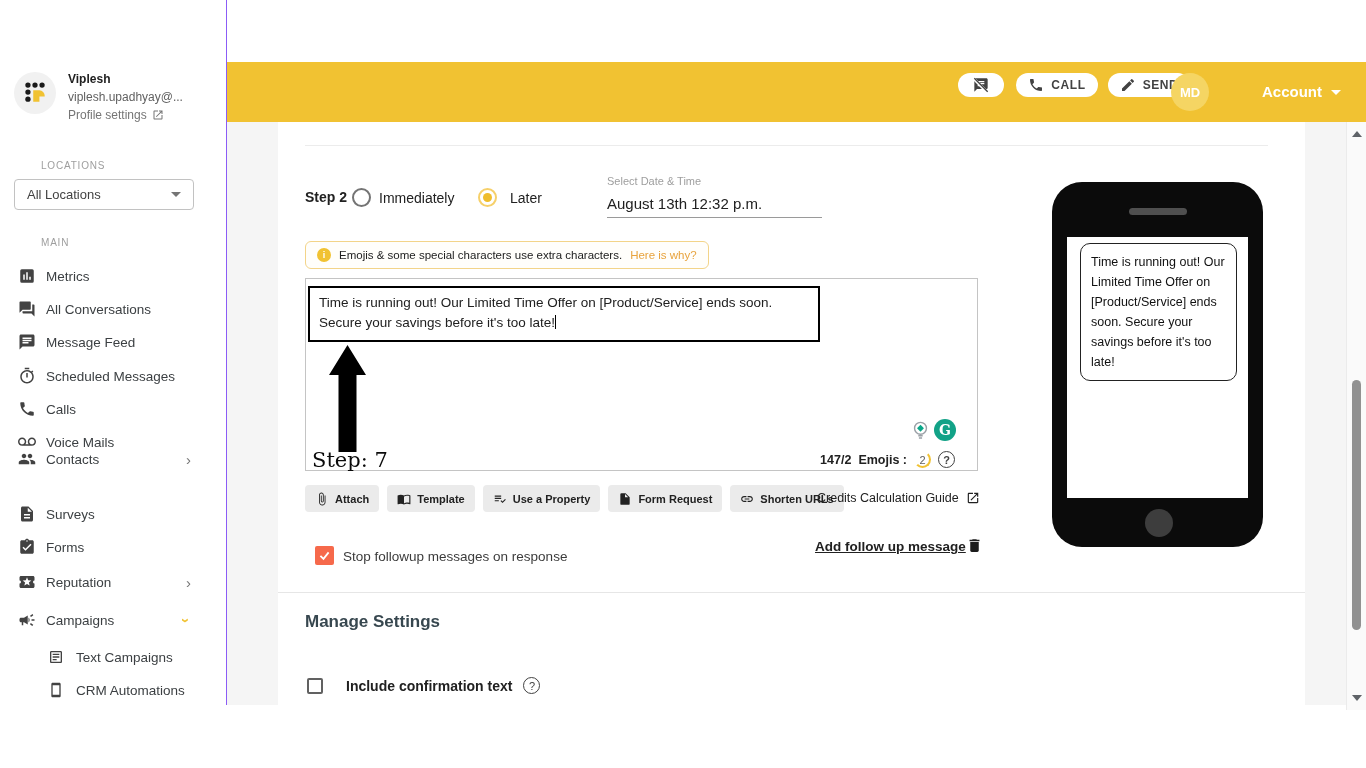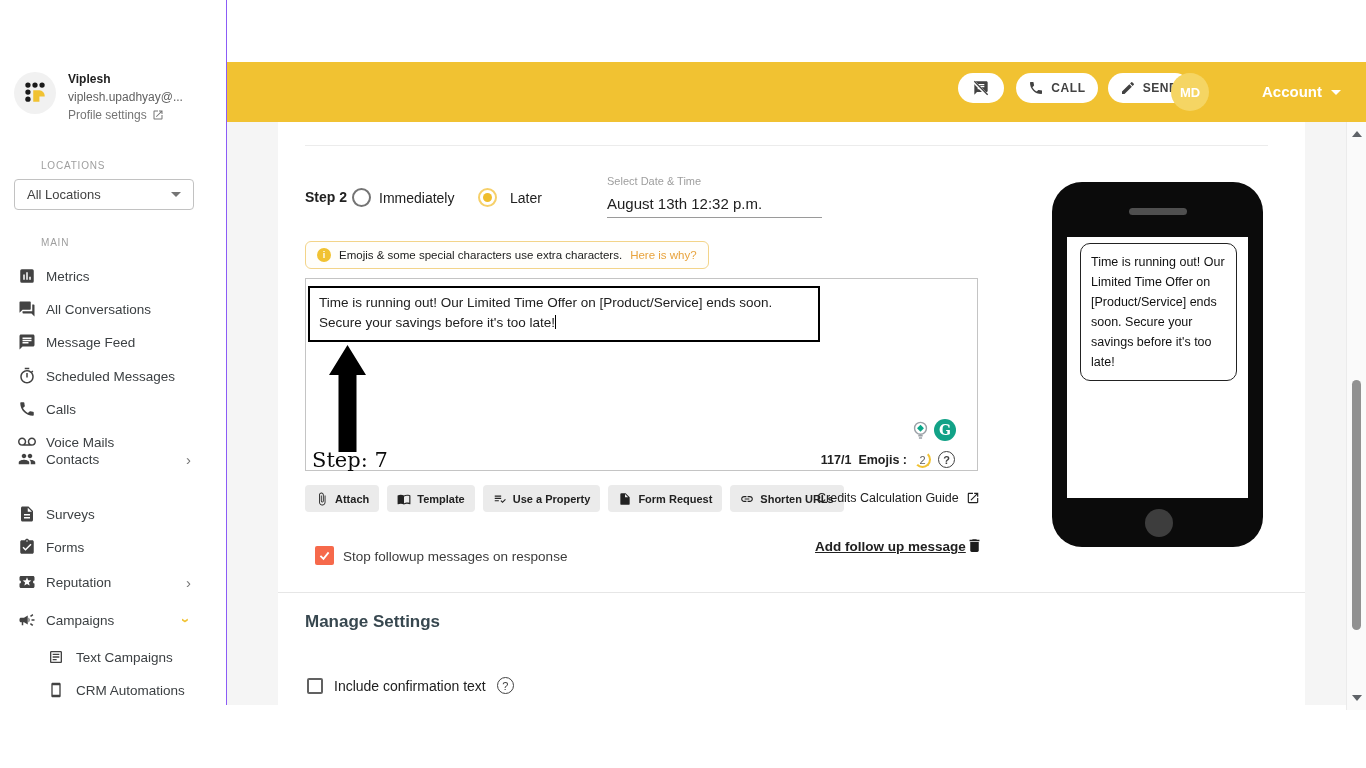--- a/index.html
+++ b/index.html
@@ -19,21 +19,21 @@
   .nic { position:absolute; left:18px; width:18px; height:18px; display:flex; align-items:center; }
   .nic svg { width:18px; height:18px; fill:#424242; }
   .nic.sub { left:48px; } .nic.sub svg { width:16px; height:16px; }
   .nlabel { position:absolute; left:46px; font-size:13.5px; color:#3c4043; }
   .nlabel.sub { left:76px; }
   .nchev { position:absolute; left:186px; font-size:15px; color:#757575; }
   .nchev.down { color:#F1C232; transform:rotate(90deg); font-weight:bold; left:184px; }
 
   
   .topbar { position:absolute; left:227px; top:62px; width:1139px; height:60px; background:#F1C232; }
-  .pill { position:absolute; top:11px; height:30px; background:#fff; border-radius:19px; display:flex; align-items:center; justify-content:center; gap:7px; cursor:pointer; }
+  .pill { position:absolute; top:11px; height:24px; background:#fff; border-radius:19px; display:flex; align-items:center; justify-content:center; gap:7px; cursor:pointer; }
   .pill svg { width:16px; height:16px; fill:#424242; }
   .pill .plabel { font-size:12px; font-weight:bold; color:#424242; letter-spacing:0.6px; }
   .tb-avatar { position:absolute; left:944px; top:11px; width:38px; height:38px; border-radius:50%; background:#f5d563; color:#fff; font-weight:bold; font-size:13px; display:flex; align-items:center; justify-content:center; cursor:pointer; }
   .tb-account { position:absolute; left:1035px; top:21px; font-size:15px; font-weight:bold; color:#fff; display:flex; align-items:center; gap:9px; cursor:pointer; }
   .caret-white { width:0; height:0; border-left:5px solid transparent; border-right:5px solid transparent; border-top:5px solid #fff; margin-top:2px; }
 
   
   .main { position:absolute; left:227px; top:122px; width:1119px; height:583px; background:#f5f5f5; }
   .card { position:absolute; left:51px; top:0; width:1027px; height:583px; background:#fff; }
   .div1 { position:absolute; left:27px; top:23px; width:963px; height:1px; background:#ececec; }
@@ -68,21 +68,21 @@
   .cguide { position:absolute; left:539px; top:369px; display:flex; align-items:center; gap:7px; font-size:12.5px; color:#212121; cursor:pointer; }
   .cguide svg { width:14px; height:14px; fill:#212121; }
   .chk-on { position:absolute; left:37px; top:424px; width:19px; height:19px; background:#F6694B; border-radius:2px; display:flex; align-items:center; justify-content:center; cursor:pointer; }
   .chk-label { position:absolute; left:65px; top:427px; font-size:13.5px; color:#3c3c3c; cursor:pointer; }
   .addfollow { position:absolute; left:537px; top:417px; font-size:13.5px; font-weight:bold; color:#212121; text-decoration:underline; cursor:pointer; }
   .trash { position:absolute; left:688px; top:415px; cursor:pointer; }
   .trash svg { width:17px; height:17px; fill:#1b1b1b; }
   .manage { position:absolute; left:27px; top:490px; font-size:17px; font-weight:bold; color:#37474F; }
   .conf-row { position:absolute; left:29px; top:555px; display:flex; align-items:center; gap:11px; }
   .chk-off { width:16px; height:16px; border:2px solid #616161; border-radius:2px; background:#fff; cursor:pointer; }
-  .conf-label { font-size:14px; font-weight:normal; color:#212121; cursor:pointer; }
+  .conf-label { font-size:14px; font-weight:bold; color:#212121; cursor:pointer;margin-left:12px; }
 
   
   .phone { position:absolute; left:774px; top:60px; width:211px; height:365px; background:#0b0b0b; border-radius:30px; }
   .speaker { position:absolute; left:77px; top:26px; width:58px; height:7px; background:#4f4f4f; border-radius:4px; }
   .screen { position:absolute; left:15px; top:55px; width:181px; height:261px; background:#fff; }
   .bubble { position:absolute; left:13px; top:6px; width:157px; border:1.5px solid #222; border-radius:10px; padding:8px 10px; font-size:12.5px; line-height:1.6; color:#111; }
   .homebtn { position:absolute; left:93px; top:327px; width:28px; height:28px; border-radius:50%; background:#3d3d3d; }
 
   
   .scrollcol { position:absolute; left:1346px; top:122px; width:20px; height:588px; background:#fafafa; border-left:1px solid #ebebeb; }
@@ -293,21 +293,21 @@
       <div class="gram">
         <svg width="21" height="21" viewBox="0 0 24 24">
           <circle cx="12" cy="9.5" r="6.8" fill="none" stroke="#9aa0a6" stroke-width="1.6"></circle>
           <rect x="9.2" y="6.7" width="5.6" height="5.6" transform="rotate(45 12 9.5)" fill="#0aa789"></rect>
           <path d="M9.5 18h5M10.2 20.5h3.6" stroke="#9aa0a6" stroke-width="1.6" fill="none"></path>
         </svg>
         <span class="gram-g">G</span>
       </div>
 
       <div class="counts">
-        <span class="cnt">117/1</span>
+        <span class="cnt">147/2</span>
         <span class="cnt">Emojis :</span>
         <span class="credit-val">2</span>
         <span class="help-c">?</span>
       </div>
 
       <div class="toolbar">
         <div class="tbtn">
           <svg viewBox="0 0 24 24">
               <path d="M16.5 6v11.5c0 2.21-1.79 4-4 4s-4-1.79-4-4V5a2.5 2.5 0 0 1 5 0v10.5c0 .55-.45 1-1 1s-1-.45-1-1V6H10v9.5a2.5 2.5 0 0 0 5 0V5c0-2.21-1.79-4-4-4S7 2.79 7 5v12.5c0 3.04 2.46 5.5 5.5 5.5s5.5-2.46 5.5-5.5V6h-1.5z"></path>
             </svg>

